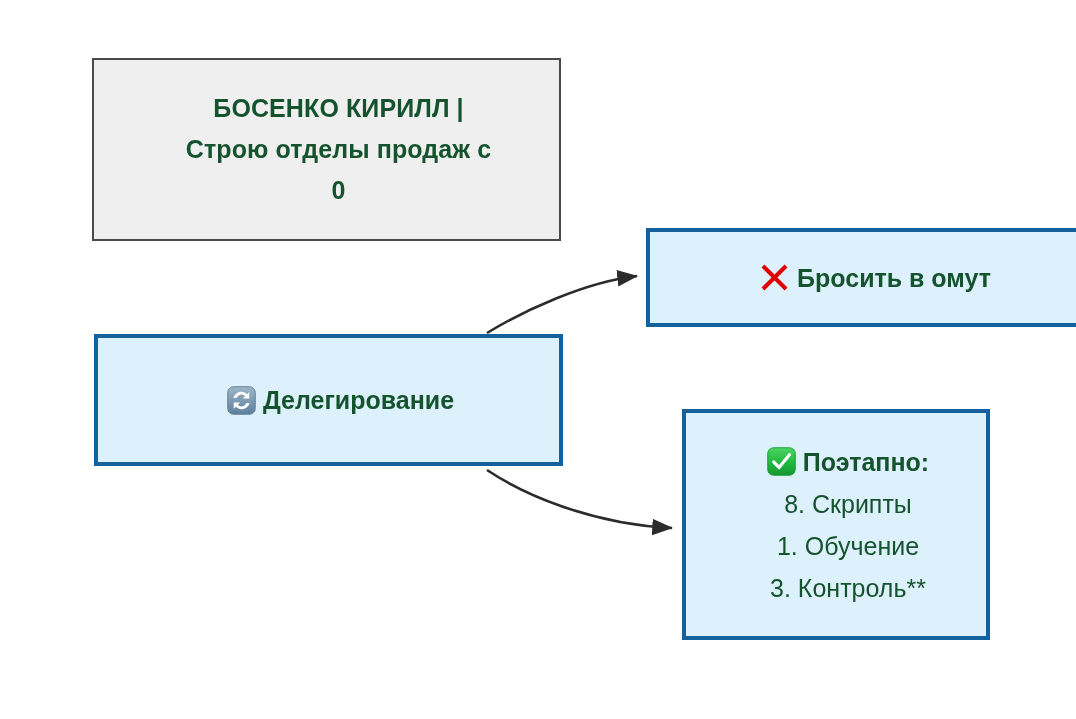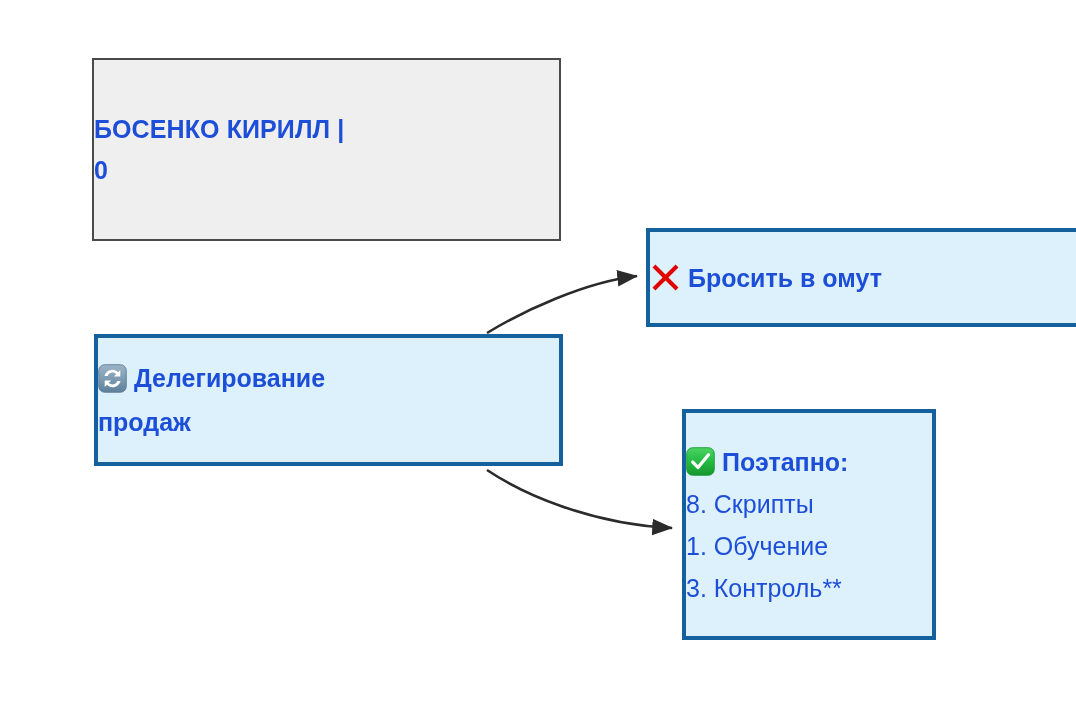--- a/index.html
+++ b/index.html
@@ -24,24 +24,25 @@
     width: 1076px;
     height: 719px;
     pointer-events: none;
   }
 
   .node {
     position: absolute;
     box-sizing: border-box;
     display: flex;
     flex-direction: column;
-    align-items: flex-start;
+    align-items: center;
     justify-content: center;
     text-align: center;
-    color: #1d4ed8;
+    color: #14532d;
+    padding-left: 24px;
   }
 
   
   .node-root {
     left: 92px;
     top: 58px;
     width: 469px;
     height: 183px;
     background: #efefef;
     border: 2px solid #4a4a4a;
@@ -67,21 +68,21 @@
   }
   .node-drop {
     left: 646px;
     top: 228px;
     width: 434px;
     height: 99px;
   }
   .node-steps {
     left: 682px;
     top: 409px;
-    width: 254px;
+    width: 308px;
     height: 231px;
   }
 
   .node-blue .line {
     font-size: 25px;
     font-weight: bold;
     line-height: 44px;
     white-space: nowrap;
     display: flex;
     align-items: center;
@@ -120,43 +121,41 @@
       <marker id="arrowhead" markerWidth="9" markerHeight="9" refX="7.6" refY="3.2" orient="auto" markerUnits="strokeWidth">
         <path d="M0,0 L8,3.2 L0,6.4 z" fill="#2b2b2b"></path>
       </marker>
     </defs>
     <path d="M487,333 C523,311 585,282 637,276" fill="none" stroke="#2b2b2b" stroke-width="2.6" marker-end="url(#arrowhead)"></path>
     <path d="M487,470 C523,494 590,524 672,528" fill="none" stroke="#2b2b2b" stroke-width="2.6" marker-end="url(#arrowhead)"></path>
   </svg>
 
   <div class="node node-root">
     <div class="line">БОСЕНКО КИРИЛЛ |</div>
+    <div class="line">Строю отделы продаж с</div>
     <div class="line">0</div>
   </div>
 
   <div class="node node-blue node-deleg">
     <div class="line">
       <span class="emoji emoji-sync">
         <svg viewBox="0 0 32 32" xmlns="http://www.w3.org/2000/svg">
           <defs>
             <linearGradient id="syncg" x1="0" y1="0" x2="0" y2="1">
               <stop offset="0" stop-color="#9db4c7"></stop>
               <stop offset="0.5" stop-color="#7e9cb4"></stop>
               <stop offset="1" stop-color="#5d7f9b"></stop>
             </linearGradient>
           </defs>
           <rect x="0.8" y="0.8" width="30.4" height="30.4" rx="6.5" ry="6.5" fill="url(#syncg)" stroke="#5c7c96" stroke-width="1"></rect>
           <path d="M16 6.4c-4.3 0-7.9 2.9-8.9 6.9h3.6c0.9-2.2 3-3.8 5.3-3.8 1.6 0 3 0.7 4 1.8l-2.6 2.6h7.2V6.7l-2.4 2.4C20.6 7.4 18.4 6.4 16 6.4z" fill="#ffffff"></path>
           <path d="M16 25.6c4.3 0 7.9-2.9 8.9-6.9h-3.6c-0.9 2.2-3 3.8-5.3 3.8-1.6 0-3-0.7-4-1.8l2.6-2.6H7.4v7.2l2.4-2.4C11.4 24.6 13.6 25.6 16 25.6z" fill="#ffffff"></path>
         </svg>
       </span>
       <span>Делегирование</span>
-    </div>
-    <div class="line">
-      <span>продаж</span>
     </div>
   </div>
 
   <div class="node node-blue node-drop">
     <div class="line">
       <span class="emoji emoji-cross">
         <svg viewBox="0 0 32 32" xmlns="http://www.w3.org/2000/svg">
           <path d="M5.6 2.6 L16 13 L26.4 2.6 L29.4 5.6 L19 16 L29.4 26.4 L26.4 29.4 L16 19 L5.6 29.4 L2.6 26.4 L13 16 L2.6 5.6 Z" fill="#e00000"></path>
         </svg>
       </span>

